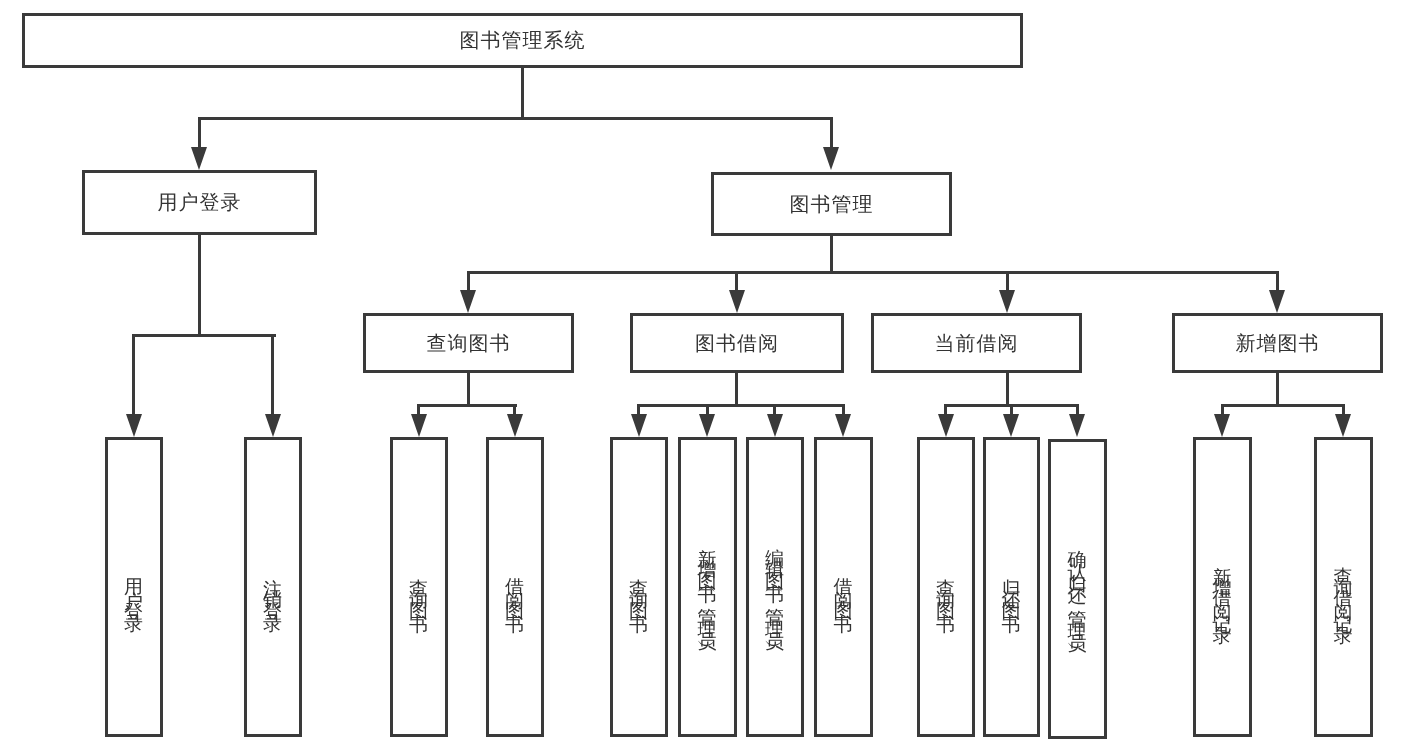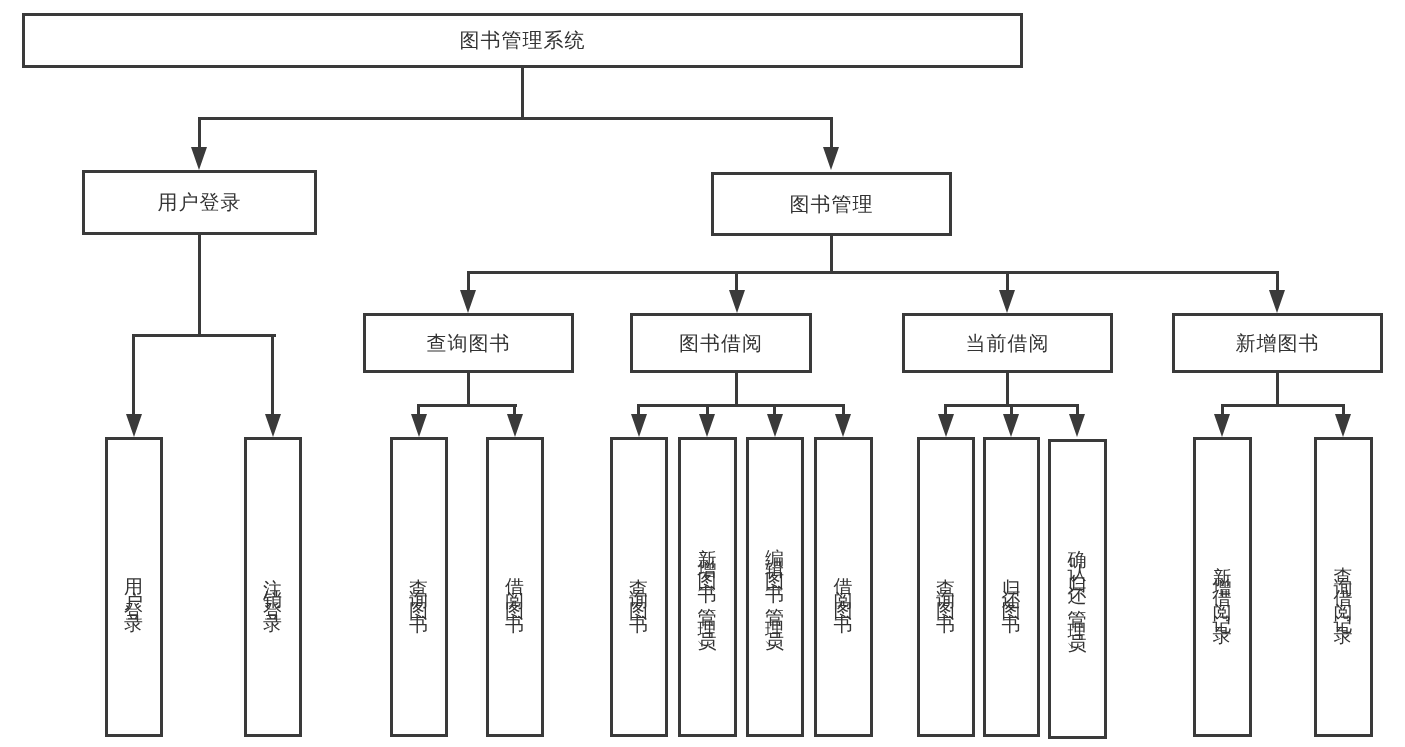--- a/index.html
+++ b/index.html
@@ -89,24 +89,24 @@
   <div class="vline" style="left:198px;top:235px;height:102px"></div>
   <div class="hline" style="left:132px;top:334px;width:144px"></div>
   <div class="vline" style="left:132px;top:334px;height:82px"></div>
   <div class="arrow" style="left:126px;top:414px"></div>
   <div class="vline" style="left:271px;top:334px;height:82px"></div>
   <div class="arrow" style="left:265px;top:414px"></div>
 
   <div class="box" style="left:363px;top:313px;width:211px;height:60px">
     <span>查询图书</span>
   </div>
-  <div class="box" style="left:630px;top:313px;width:182px;height:60px">
+  <div class="box" style="left:630px;top:313px;width:214px;height:60px">
     <span>图书借阅</span>
   </div>
-  <div class="box" style="left:902px;top:313px;width:211px;height:60px">
+  <div class="box" style="left:871px;top:313px;width:211px;height:60px">
     <span>当前借阅</span>
   </div>
   <div class="box" style="left:1172px;top:313px;width:211px;height:60px">
     <span>新增图书</span>
   </div>
 
   <div class="vline" style="left:467px;top:373px;height:34px"></div>
   <div class="hline" style="left:417px;top:404px;width:100px"></div>
   <div class="vline" style="left:417px;top:404px;height:12px"></div>
   <div class="arrow" style="left:411px;top:414px"></div>

